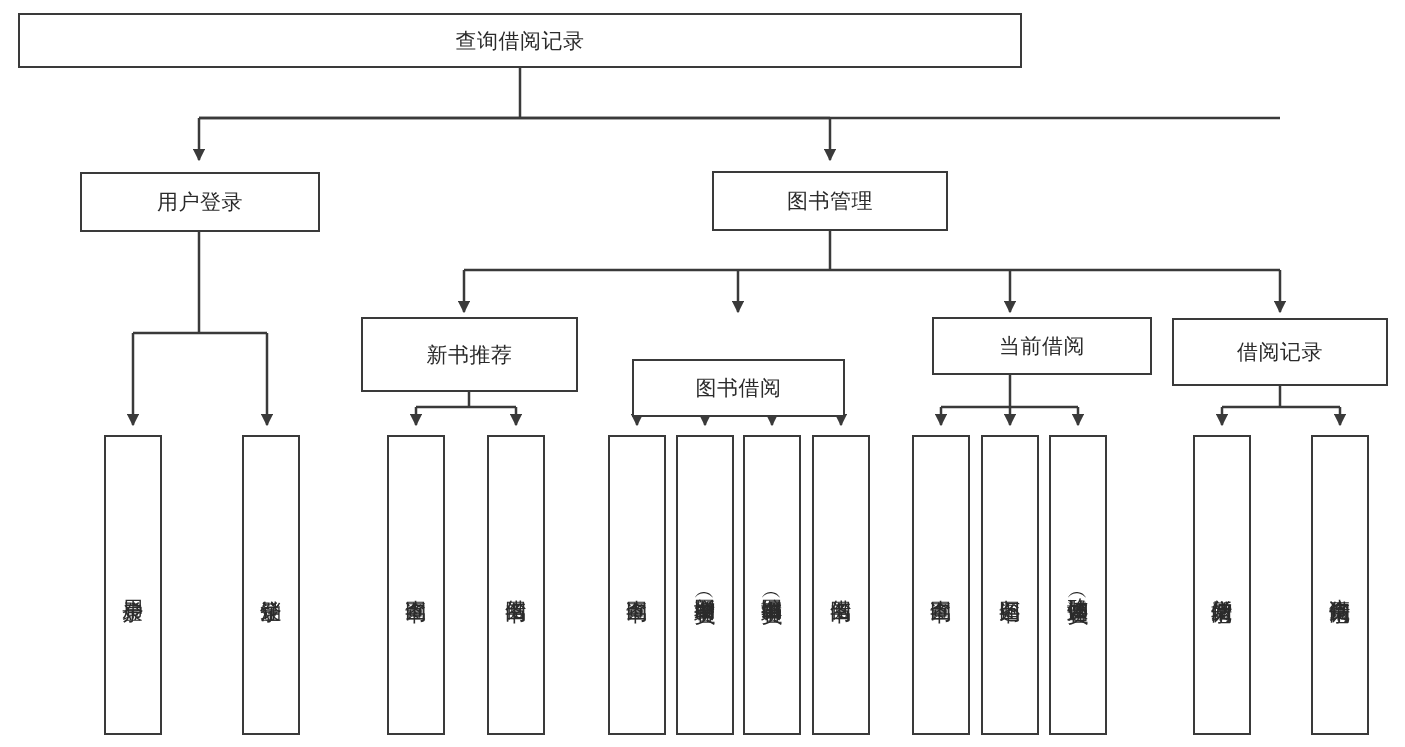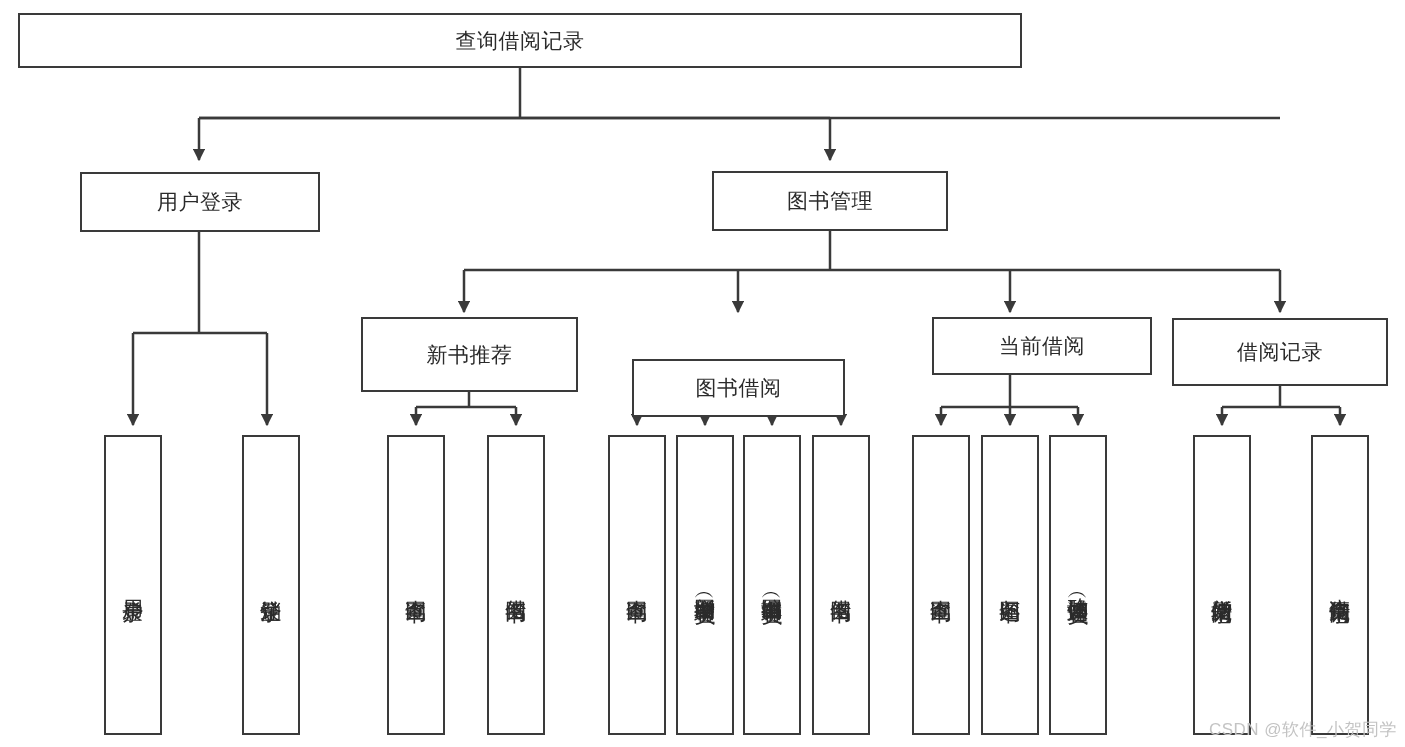--- a/index.html
+++ b/index.html
@@ -185,15 +185,14 @@
     <span class="label">确认归还（管理员）</span>
   </div>
 
   <div class="node vert" style="left:1193px; top:435px; width:58px; height:300px;">
     <span class="label">新增借阅记录</span>
   </div>
   <div class="node vert" style="left:1311px; top:435px; width:58px; height:300px;">
     <span class="label">查询借阅记录</span>
   </div>
 
-  <div class="watermark">CSDN @软件_小贺同学</div>
 
 </div>
 
 </body></html>

